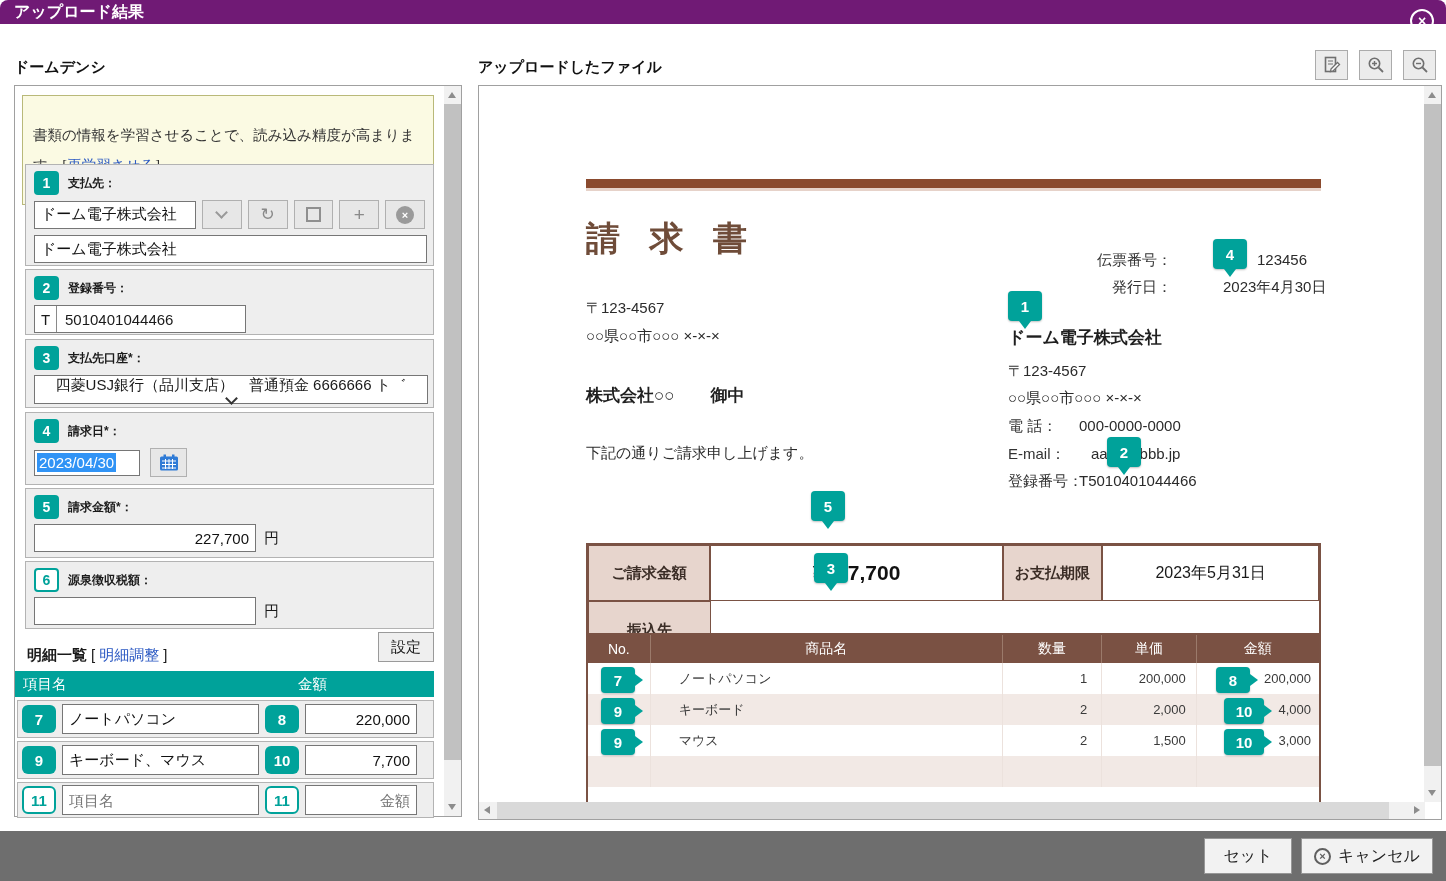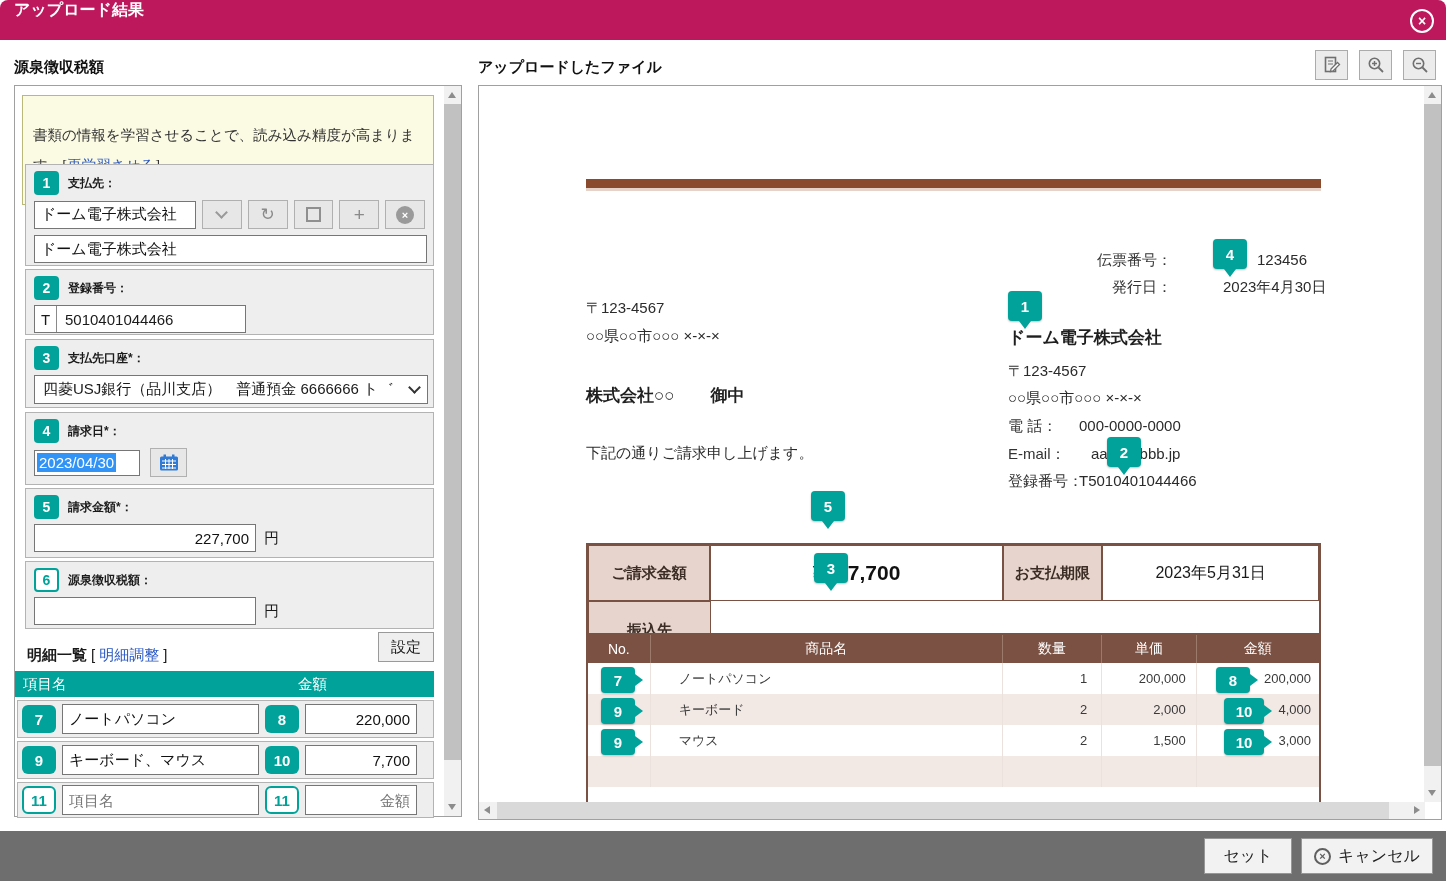--- a/index.html
+++ b/index.html
@@ -5,22 +5,22 @@
   * { box-sizing: border-box; margin: 0; padding: 0; }
   html,body { width:1446px; height:881px; }
   body {
     font-family: "Liberation Sans","DejaVu Sans",sans-serif;
     background:#fff; position:relative; overflow:hidden;
     color:#1a1a1a; font-size:15px;
   }
   .abs { position:absolute; }
 
   
-  .titlebar { left:0; top:0; width:1446px; height:40px; background:#be185d;
-    border-radius:8px 8px 0 0; display:flex; }
+  .titlebar { left:0; top:0; width:1446px; height:24px; background:#701a75;
+    border-radius:8px 8px 0 0; display:flex; align-items:center; }
   .titlebar .ttl { color:#fff; font-weight:bold; font-size:16px; margin-left:14px; }
   .closebtn { position:absolute; right:12px; top:9px; width:24px; height:24px; border-radius:50%;
     border:2px solid #fff; color:#fff; display:flex; align-items:center; justify-content:center;
     font-size:14px; font-weight:bold; cursor:pointer; }
   .footer { left:0; top:831px; width:1446px; height:50px; background:#6e6e6e; }
   .fbtn { position:absolute; top:7px; height:36px; background:#f2f2f2; border:1px solid #979797;
     font-size:16px; color:#222; display:flex; align-items:center; justify-content:center; cursor:pointer; }
   .fbtn.set { left:1204px; width:88px; }
   .fbtn.cancel { left:1301px; width:132px; gap:7px; }
   .circle-x-outline { width:17px; height:17px; border:2px solid #5f5f5f; border-radius:50%;
@@ -50,21 +50,21 @@
   .chev.dark { border-color:#333; }
   .icon-copy { position:relative; width:15px; height:15px; }
   .icon-copy::before { content:''; position:absolute; right:0; top:0; width:11px; height:11px; border:2px solid #8f8f8f; }
   .icon-copy::after { content:''; position:absolute; left:0; bottom:0; width:11px; height:11px; border:2px solid #8f8f8f; background:#e7e7e7; }
   .circle-x-fill { width:18px; height:18px; border-radius:50%; background:#9a9a9a; color:#fff;
     font-size:11px; font-weight:bold; display:inline-flex; align-items:center; justify-content:center; }
   .tbox { display:inline-flex; align-items:center; width:212px; height:28px; border:1px solid #767676; background:#fff; font-size:15px; }
   .tbox .pfx { width:22px; text-align:center; border-right:1px solid #8a8a8a; align-self:stretch; display:flex; align-items:center; justify-content:center; }
   .tbox .val { padding-left:8px; }
   .selbox { display:flex; align-items:center; width:394px; height:29px; border:1px solid #767676; background:#fff;
-    font-size:15px; padding:0 8px; cursor:pointer; }
+    font-size:15px; padding:0 8px; cursor:pointer;flex-direction:column; }
   .selbox .txt { flex:1; white-space:nowrap; overflow:hidden; }
   .datebox { display:inline-flex; align-items:center; width:106px; height:26px; border:1px solid #767676; background:#fff; padding:0 2px; }
   .datebox .sel { background:#3093f5; color:#fff; font-size:15px; padding:1px 2px; }
   .unit { font-size:15px; margin-left:8px; }
 
   .detail-title { position:absolute; left:12px; display:flex; gap:4px; font-size:15px; align-items:baseline; }
   .setbtn { position:absolute; left:363px; width:56px; height:30px; background:#efefef; border:1px solid #9a9a9a;
     font-size:15px; display:flex; align-items:center; justify-content:center; cursor:pointer; }
   .dthead { position:absolute; left:0px; width:419px; height:26px; background:#00a29a; color:#fff;
     font-size:14.5px; display:flex; align-items:center; }
@@ -132,21 +132,21 @@
   svg { display:block; }
 </style>
 </head>
 <body>
 
 <div class="abs titlebar">
   <span class="ttl">アップロード結果</span>
   <span class="closebtn">×</span>
 </div>
 
-<div class="abs sec-title" style="left:14px; top:58px;">源泉徴収税額</div>
+<div class="abs sec-title" style="left:14px; top:58px;">ドームデンシ</div>
 
 <div class="abs lpanel">
 
   <div class="notice">
     <span>書類の情報を学習させることで、読み込み精度が高まります。[</span><span class="link">再学習させる</span><span>]</span>
   </div>
 
   <div class="grp" style="top:78px; height:102px;">
     <div class="lblrow">
       <span class="bdg">1</span>
@@ -297,20 +297,21 @@
     <circle cx="7.5" cy="7.5" r="5.2" fill="none" stroke="#6f6f6f" stroke-width="1.6"></circle>
     <path d="M11.5 11.5 L16 16" stroke="#6f6f6f" stroke-width="1.8"></path>
     <path d="M5 7.5h5" stroke="#6f6f6f" stroke-width="1.4"></path>
   </svg>
 </div>
 
 <div class="abs rpanel">
 
   <div class="abs inv-bar"></div>
   <div class="abs inv-bar2"></div>
+  <div class="abs inv-title">請 求 書</div>
 
   <div class="abs inv-txt meta-lbl" style="left:607px; top:165px; width:86px; text-align:right;">伝票番号：</div>
   <div class="abs inv-txt" style="left:778px; top:165px;">123456</div>
   <div class="abs inv-txt meta-lbl" style="left:607px; top:192px; width:86px; text-align:right;">発行日：</div>
   <div class="abs inv-txt" style="left:744px; top:192px;">2023年4月30日</div>
 
   <div class="abs inv-txt" style="left:107px; top:213px;">〒123-4567</div>
   <div class="abs inv-txt" style="left:107px; top:241px;">○○県○○市○○○ ×-×-×</div>
   <div class="abs" style="left:107px; top:298px; display:flex; gap:36px;">
     <span class="inv-bold">株式会社○○</span>

